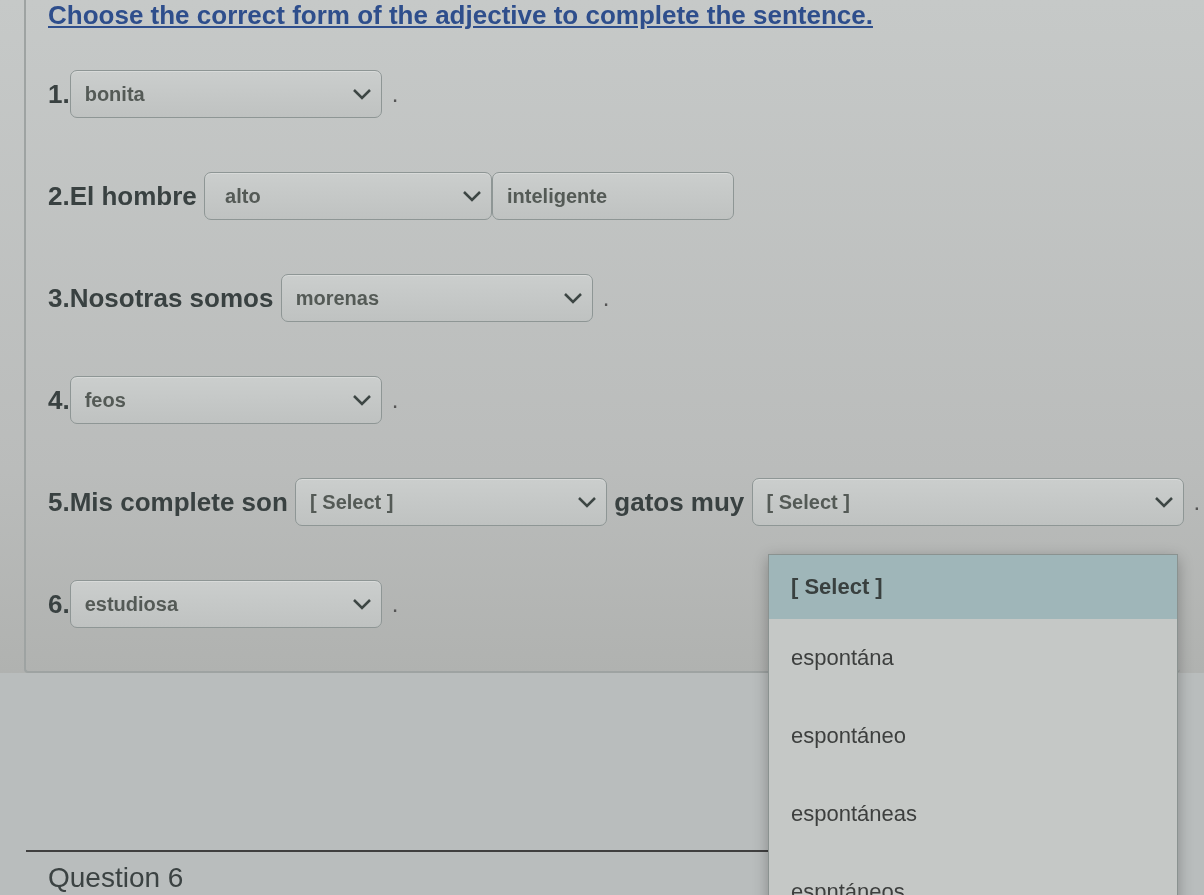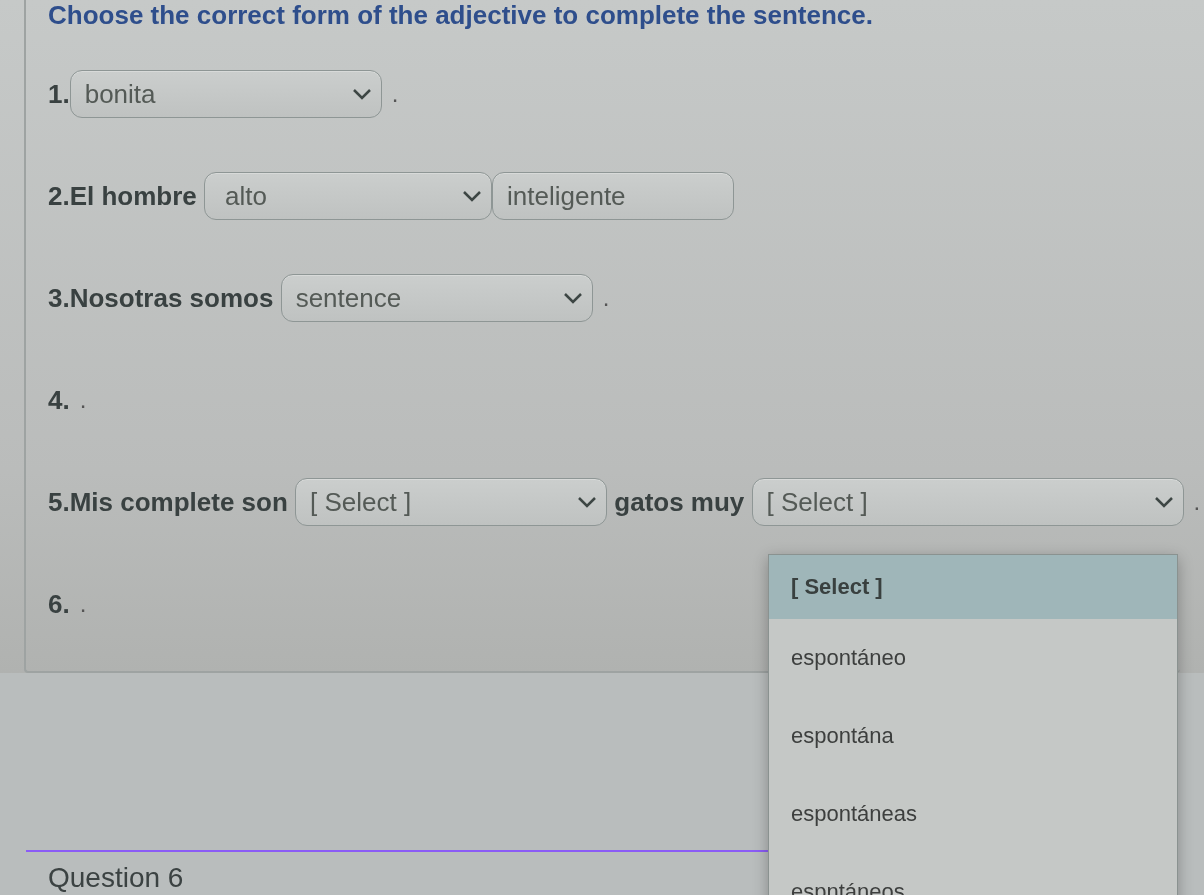--- a/index.html
+++ b/index.html
@@ -1,42 +1,42 @@
 <!DOCTYPE html>
 <html><head>
 <meta charset="utf-8">
 <style>
   html,body{margin:0;padding:0;width:1204px;height:895px;overflow:hidden;
     font-family:"Segoe UI",Arial,sans-serif;background:#b9bdbd;}
   .page{padding:0 24px;background:linear-gradient(#c6c9c8,#babcbb 70%,#b0b2b0);}
   .panel{background:transparent;border-left:2px solid #9ea3a2;border-bottom:2px solid #9ea3a2;
     border-radius:0 0 4px 4px;padding:0 18px 30px 18px;margin-bottom:32px;}
-  .instructions{color:#2e4e8c;font-weight:700;font-size:26px;padding:0 0 36px 4px;}
+  .instructions{color:#2e4e8c;font-weight:700;font-size:26px;padding:0 0 36px 4px;text-decoration:underline;}
   .q-row{display:flex;align-items:center;flex-wrap:nowrap;font-size:26px;
     font-weight:700;color:#394141;margin:0 0 48px 4px;min-height:54px;}
   .q-row:last-child{margin-bottom:10px;}
   .txt{white-space:pre;}
   .sel{position:relative;display:inline-flex;align-items:center;
     background:linear-gradient(#cbcecd,#bfc2c1);border:1px solid #8e9695;
-    border-radius:12px;height:46px;min-width:260px;padding:0 36px 0 14px;
-    font-size:26px;font-weight:400;color:#545a56;box-shadow:inset 0 1px 0 #d8dad9;
+    border-radius:7px;height:46px;min-width:260px;padding:0 36px 0 14px;
+    font-size:20px;font-weight:700;color:#545a56;box-shadow:inset 0 1px 0 #d8dad9;
     cursor:pointer;}
   .sel.small{min-width:230px;padding-left:20px;}
   .sel.tiny{min-width:200px;}
   .chev{position:absolute;right:10px;top:50%;transform:translateY(-50%);}
   .chev svg{display:block;}
   .period{font-weight:400;color:#555;padding-left:10px;font-size:24px;}
   .dropdown{position:absolute;left:768px;top:554px;width:408px;
     background:#c5c8c6;border:1px solid #8a9290;
     box-shadow:0 4px 14px rgba(0,0,0,0.28);z-index:50;}
   .dropdown .opt{height:78px;display:flex;align-items:center;padding:0 22px;
     font-size:22px;font-weight:400;color:#3d3f3e;border-bottom:0;}
   .dropdown .opt.placeholder{background:#9fb6b9;color:#39403f;font-weight:600;height:64px;}
   .next-q{position:absolute;left:26px;top:850px;font-size:28px;color:#3b4242;
-    font-weight:400;padding:10px 0 0 22px;border-top:2px solid #8b5cf6;width:720px;}
+    font-weight:400;padding:10px 0 0 22px;border-top:2px solid #404040;width:720px;}
 </style>
 </head>
 <body>
 
 <div class="page">
   <div class="panel">
     <div class="instructions">Choose the correct form of the adjective to complete the sentence.</div>
 
     <div class="q-row">
       <span class="txt">1.</span>
@@ -64,32 +64,40 @@
       </div>
       <div class="sel tiny" style="min-width:190px;">
         <span>inteligente</span>
       </div>
     </div>
 
     <div class="q-row">
       <span class="txt">3.</span>
       <span class="txt">Nosotras somos </span>
       <div class="sel">
-        <span>sentence</span>
+        <span>morenas</span>
         <span class="chev">
           <svg width="18" height="12" viewBox="0 0 18 12">
               <path d="M1 2 L9 10 L17 2" fill="none" stroke="#3d4644" stroke-width="2.5"></path>
             </svg>
         </span>
       </div>
       <span class="period">.</span>
     </div>
 
     <div class="q-row">
       <span class="txt">4.</span>
+      <div class="sel">
+        <span>feos</span>
+        <span class="chev">
+          <svg width="18" height="12" viewBox="0 0 18 12">
+              <path d="M1 2 L9 10 L17 2" fill="none" stroke="#3d4644" stroke-width="2.5"></path>
+            </svg>
+        </span>
+      </div>
       <span class="period">.</span>
     </div>
 
     <div class="q-row">
       <span class="txt">5.</span>
       <span class="txt">Mis complete son </span>
       <div class="sel">
         <span>[ Select ]</span>
         <span class="chev">
           <svg width="18" height="12" viewBox="0 0 18 12">
@@ -104,26 +112,34 @@
           <svg width="18" height="12" viewBox="0 0 18 12">
               <path d="M1 2 L9 10 L17 2" fill="none" stroke="#3d4644" stroke-width="2.5"></path>
             </svg>
         </span>
       </div>
       <span class="period">.</span>
     </div>
 
     <div class="q-row" style="margin-bottom:10px;">
       <span class="txt">6.</span>
+      <div class="sel">
+        <span>estudiosa</span>
+        <span class="chev">
+          <svg width="18" height="12" viewBox="0 0 18 12">
+              <path d="M1 2 L9 10 L17 2" fill="none" stroke="#3d4644" stroke-width="2.5"></path>
+            </svg>
+        </span>
+      </div>
       <span class="period">.</span>
     </div>
   </div>
 </div>
 
 <div class="dropdown">
   <div class="opt placeholder">[ Select ]</div>
+  <div class="opt">espontána</div>
   <div class="opt">espontáneo</div>
-  <div class="opt">espontána</div>
   <div class="opt">espontáneas</div>
   <div class="opt">espntáneos</div>
 </div>
 
 <div class="next-q">Question 6</div>
 
 </body></html>

